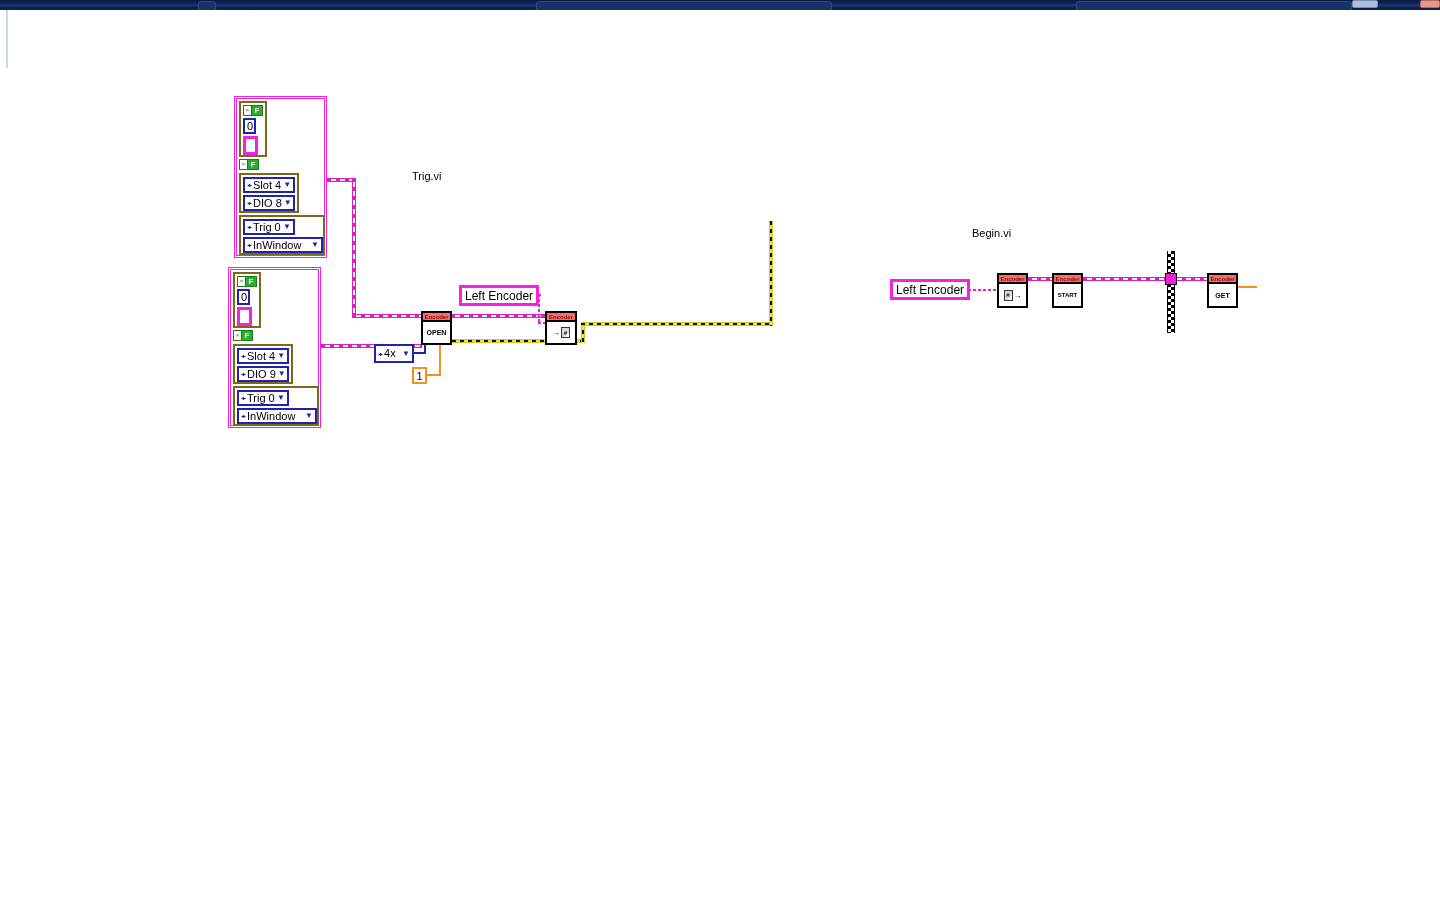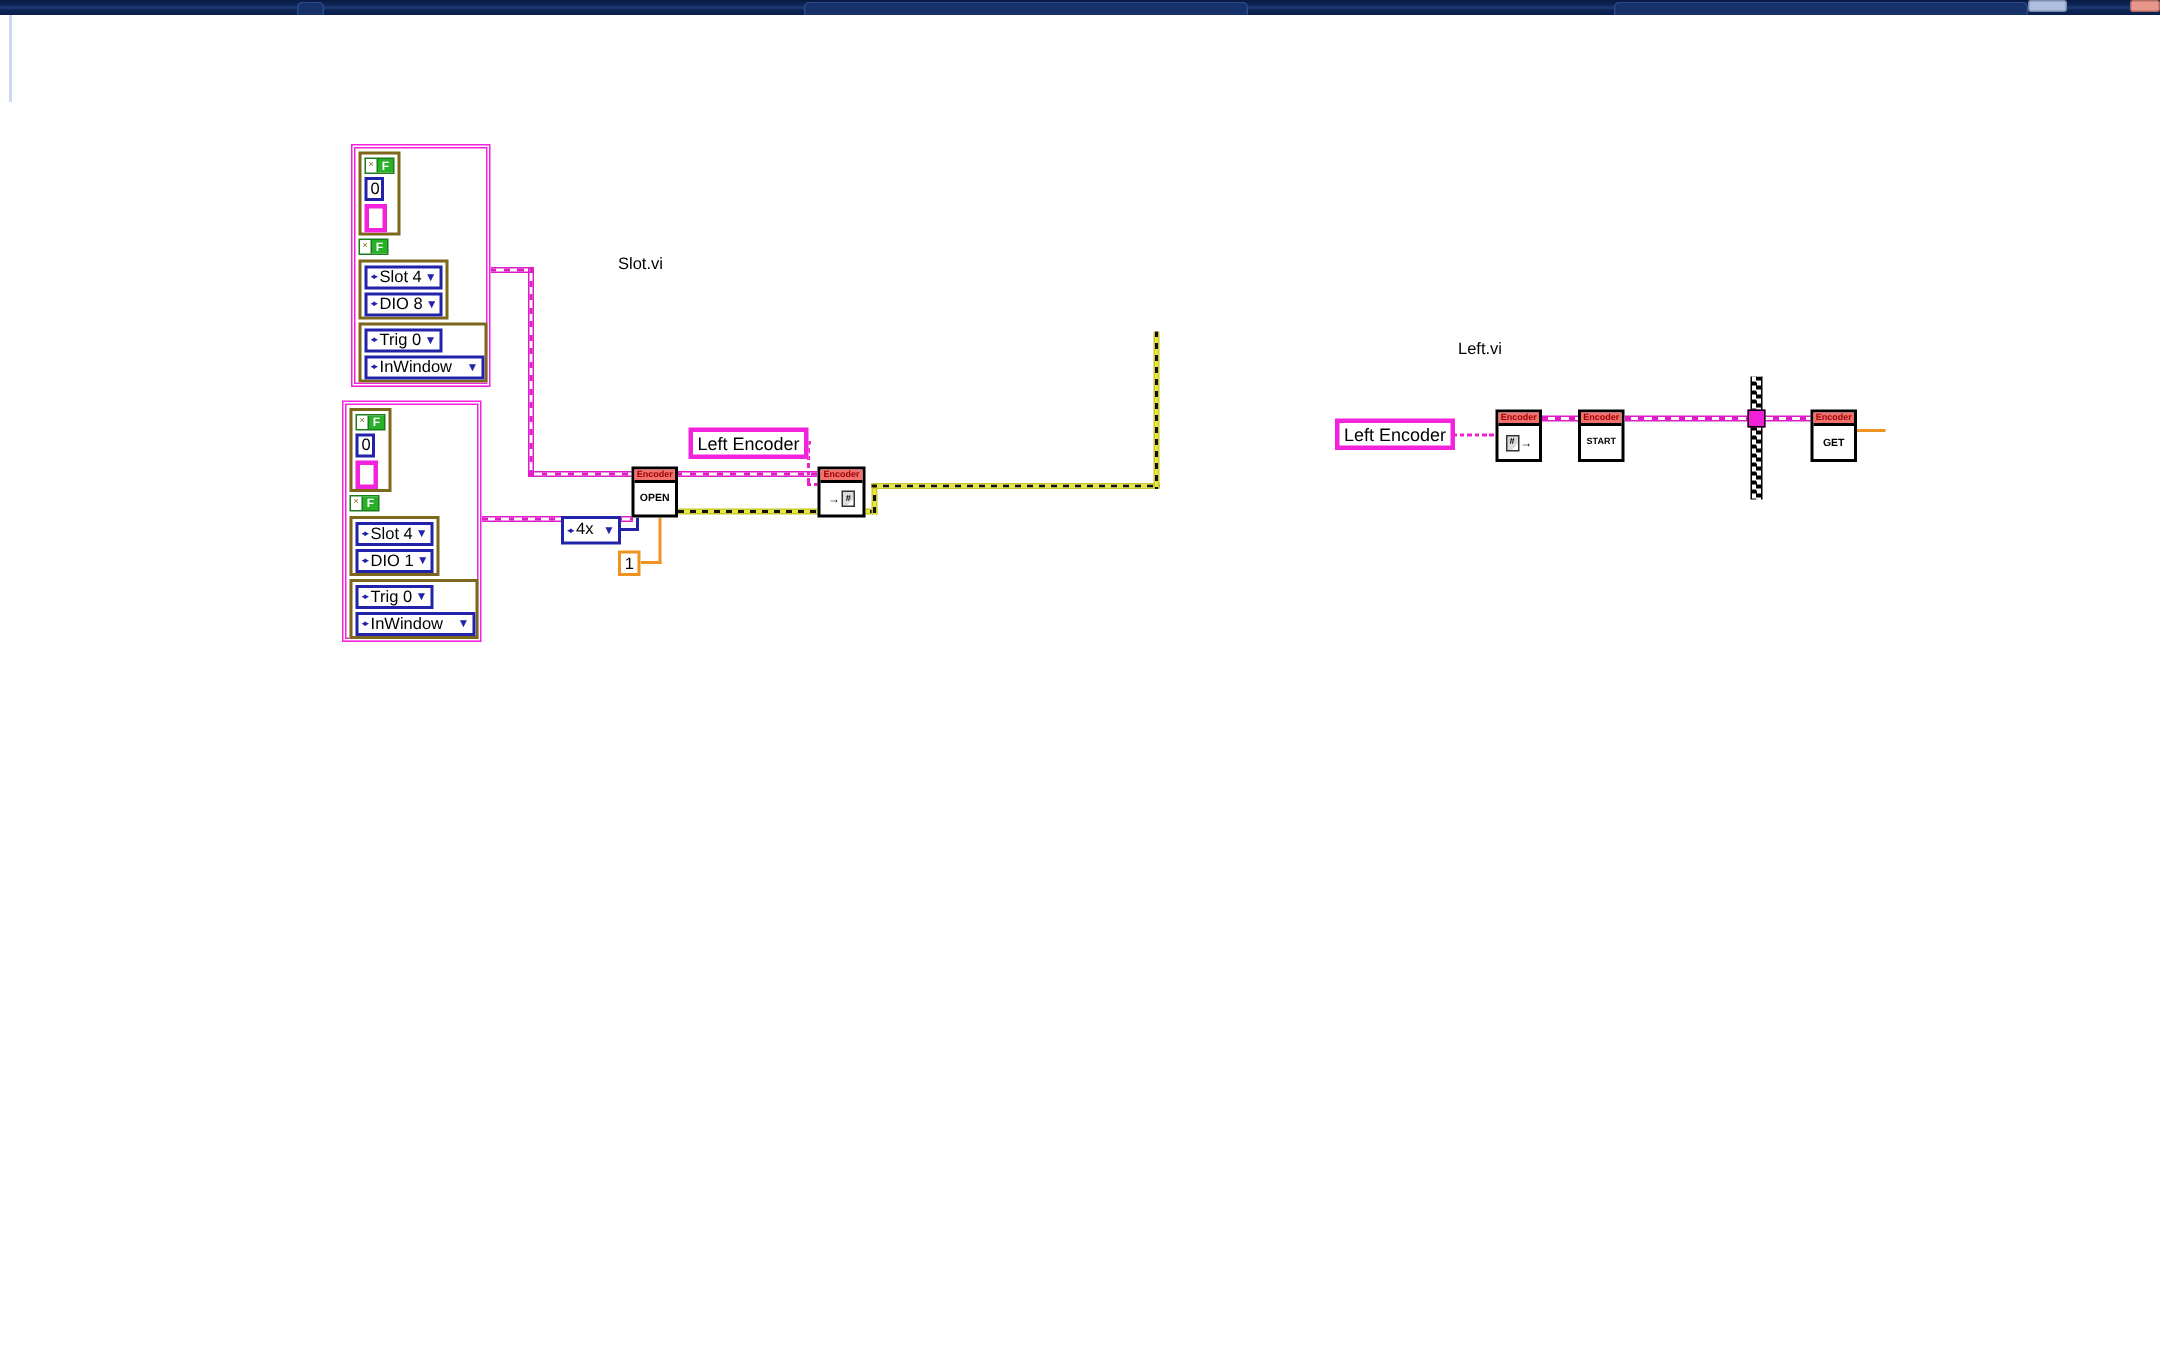--- a/index.html
+++ b/index.html
@@ -165,40 +165,40 @@
     <span class="fbox">F</span>
   </div>
   <div class="frame-olive" style="left:4px; top:76px; width:60px; height:40px;">
     <div class="enum" style="left:2px; top:2px; width:52px; height:16px;">
       <span class="spin">◂▸</span>
       <span>Slot 4</span>
       <span class="dd">▼</span>
     </div>
     <div class="enum" style="left:2px; top:20px; width:52px; height:16px;">
       <span class="spin">◂▸</span>
-      <span>DIO 1</span>
+      <span>DIO 9</span>
       <span class="dd">▼</span>
     </div>
   </div>
   <div class="frame-olive" style="left:4px; top:118px; width:86px; height:40px;">
     <div class="enum" style="left:2px; top:2px; width:52px; height:16px;">
       <span class="spin">◂▸</span>
       <span>Trig 0</span>
       <span class="dd">▼</span>
     </div>
     <div class="enum" style="left:2px; top:20px; width:80px; height:16px;">
       <span class="spin">◂▸</span>
       <span>InWindow</span>
       <span class="dd">▼</span>
     </div>
   </div>
 </div>
 
-<div class="vi-label" style="left:412px; top:170px;">Slot.vi</div>
-<div class="vi-label" style="left:972px; top:227px;">Left.vi</div>
+<div class="vi-label" style="left:412px; top:170px;">Trig.vi</div>
+<div class="vi-label" style="left:972px; top:227px;">Begin.vi</div>
 
 <div class="str-label" style="left:459px; top:285px; height:21px;">Left Encoder</div>
 <div class="str-label" style="left:890px; top:279px; height:21px; font-size:12px;">Left Encoder</div>
 
 <div class="node" style="left:421px; top:311px; width:31px; height:34px;">
   <div class="node-h">Encoder</div>
   <div class="node-b">OPEN</div>
 </div>
 
 <div class="node" style="left:545px; top:311px; width:32px; height:34px;">

